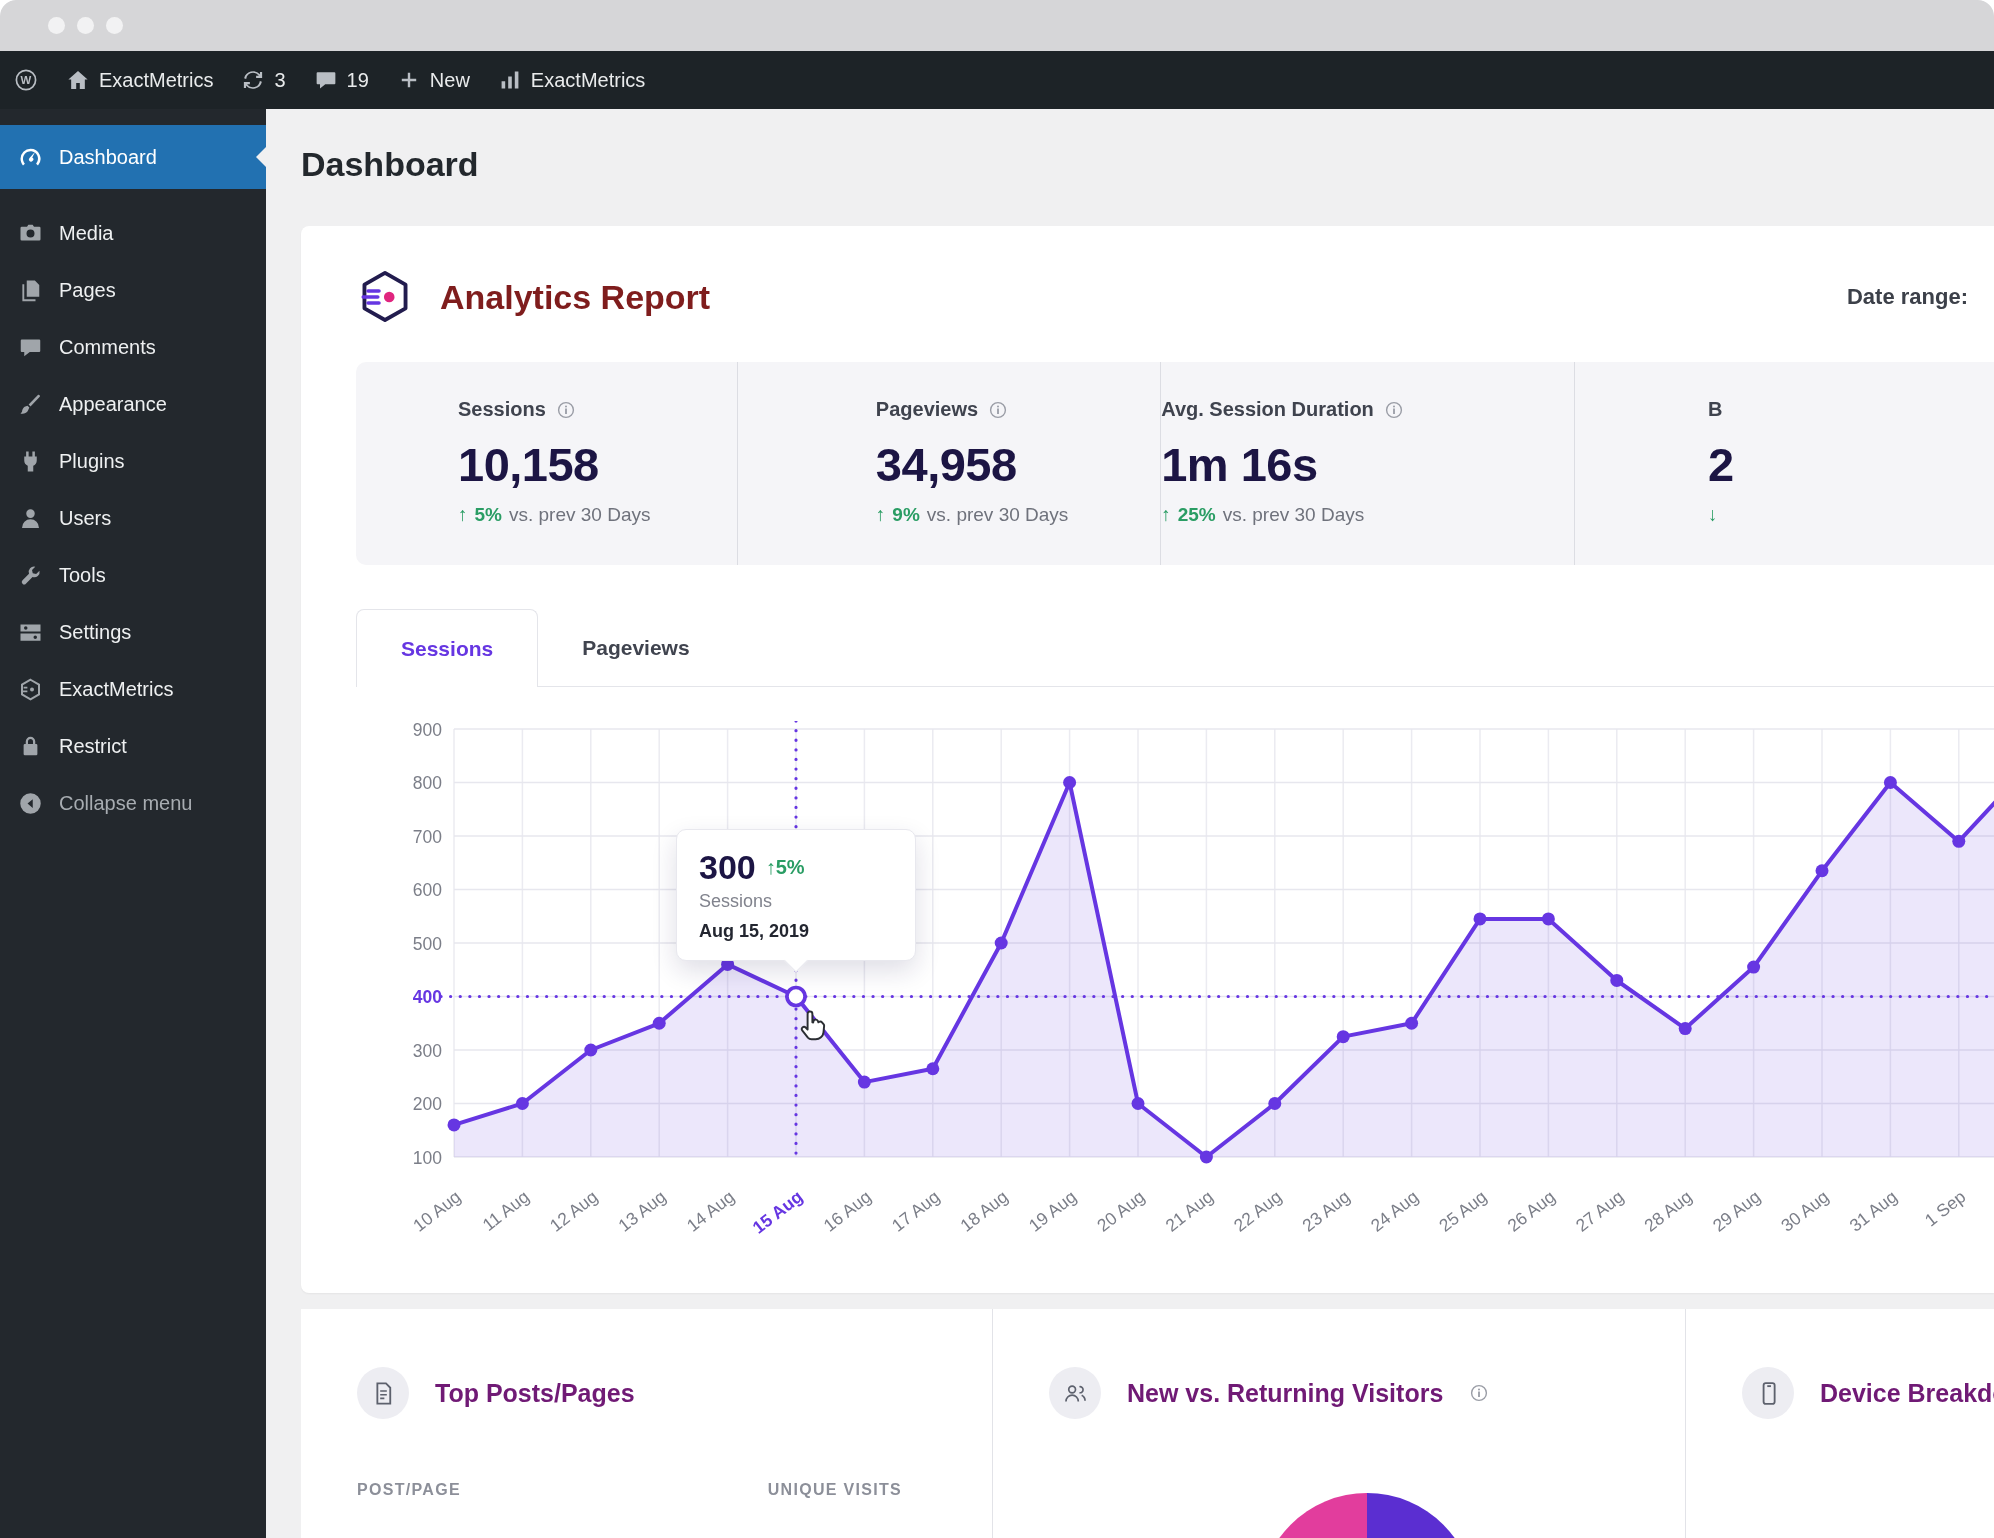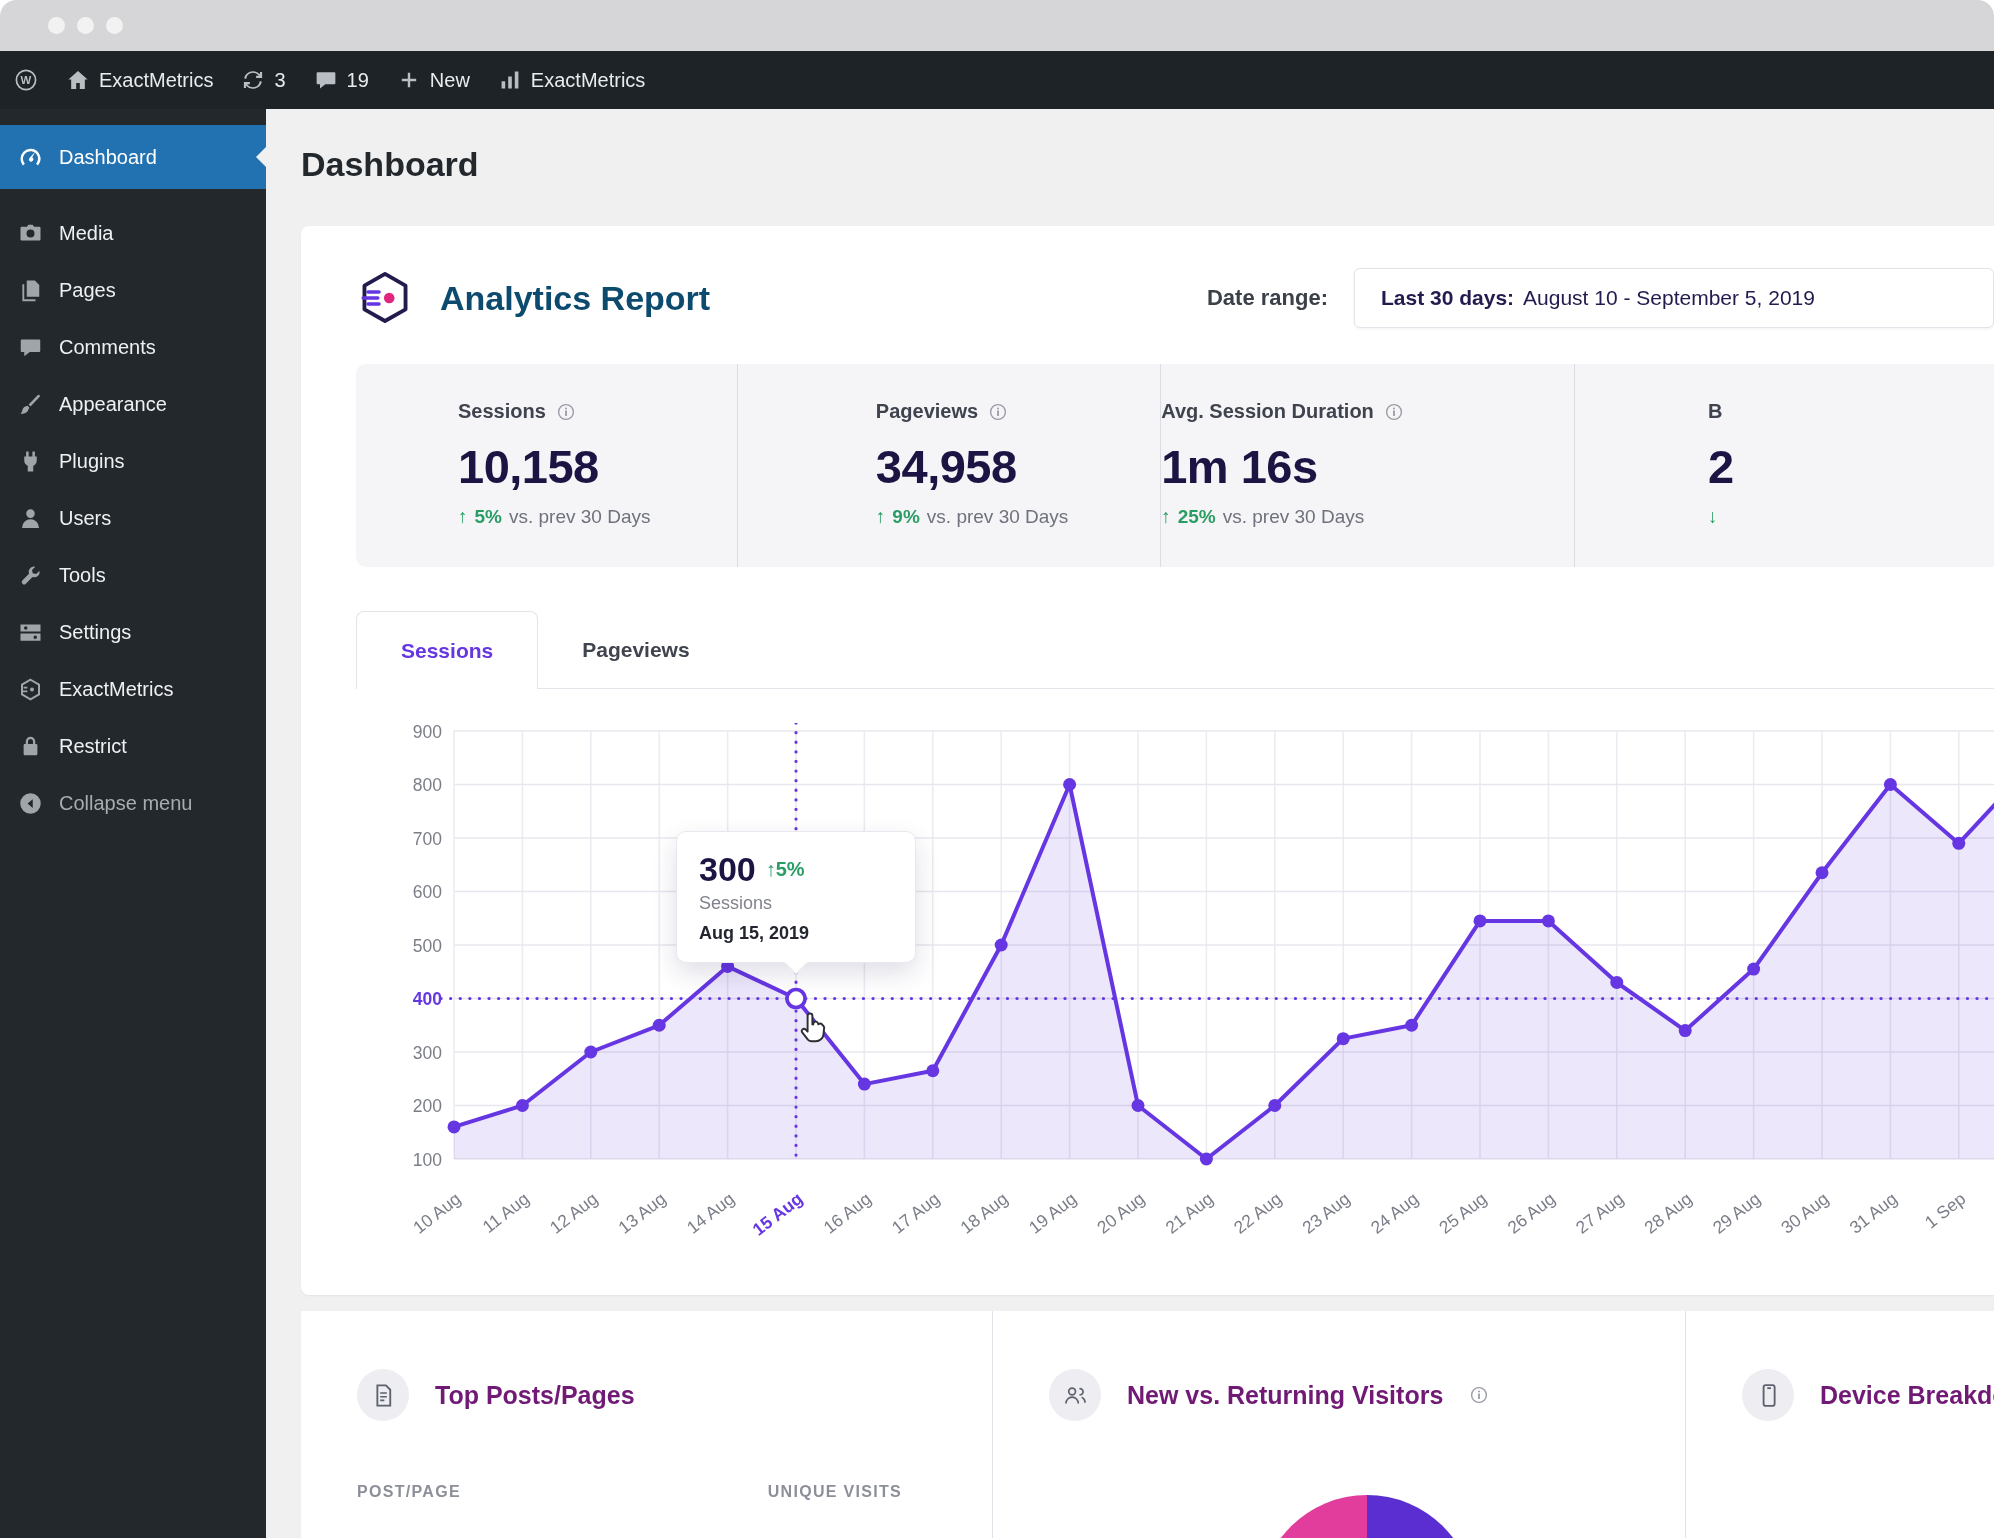--- a/index.html
+++ b/index.html
@@ -26,21 +26,21 @@
   .menu-item.active::after{content:"";position:absolute;right:0;top:50%;transform:translateY(-50%);
              border:10px solid transparent;border-right-color:#f0f0f1;}
   .menu-item.muted{color:#a7acb1;}
   
   .content{flex:1;padding-left:35px;overflow:hidden;}
   .page-title{font-size:34px;color:#23282d;font-weight:600;margin:36px 0 42px;}
   .report-card{background:#fff;border-radius:8px 0 0 8px;width:1693px;box-shadow:0 1px 2px rgba(0,0,0,.05);
                padding-bottom:12px;}
   .report-header{display:flex;align-items:center;padding:42px 0 36px 55px;}
   .em-logo{width:58px;height:58px;flex:none;}
-  .report-title{font-size:34px;font-weight:800;color:#0c4a6e;margin-left:26px;}
+  .report-title{font-size:34px;font-weight:800;color:#7f1d1d;margin-left:26px;}
   .dr-group{margin-left:auto;display:flex;align-items:center;}
   .dr-label{font-size:22px;font-weight:600;color:#3c4049;margin-right:26px;}
   .dr-button{display:flex;align-items:center;background:#fff;border:1.5px solid #e3e4ea;border-radius:6px;
              padding:17px 26px;font-size:21px;color:#221b4e;width:640px;box-sizing:border-box;flex:none;
              white-space:nowrap;cursor:pointer;box-shadow:0 1px 3px rgba(30,20,80,.06);}
   .dr-bold{font-weight:800;}
   .dr-value{margin-left:9px;}
   
   .stats-strip{margin-left:55px;width:1638px;background:#f5f5f8;border-radius:10px 0 0 10px;display:flex;
                height:203px;box-sizing:border-box;}
@@ -278,24 +278,20 @@
           <span class="em-logo">
             <svg viewBox="0 0 48 48">
                 <path fill="none" stroke="#221c4e" stroke-width="3.2" stroke-linejoin="round" d="M24 4l17 9.8v19.6L24 43 7 33.4V13.8z"></path>
                 <path stroke="#6636e2" stroke-width="3" stroke-linecap="round" fill="none" d="M10 19h9M6 24h12M10 29h9"></path>
                 <circle cx="27.5" cy="24" r="4.4" fill="#e0257f"></circle>
               </svg>
           </span>
           <span class="report-title">Analytics Report</span>
           <div class="dr-group">
             <span class="dr-label">Date range:</span>
-            <div class="dr-button">
-              <span class="dr-bold">Last 30 days:</span>
-              <span class="dr-value">August 10 - September 5, 2019</span>
-            </div>
           </div>
         </div>
 
         <div class="stats-strip">
           <div class="stat c1">
             <div class="stat-head">
               <span>Sessions</span>
               <span class="info">
                   <svg viewBox="0 0 20 20">
                     <circle cx="10" cy="10" r="7.4" fill="none" stroke="currentColor" stroke-width="1.4"></circle>

